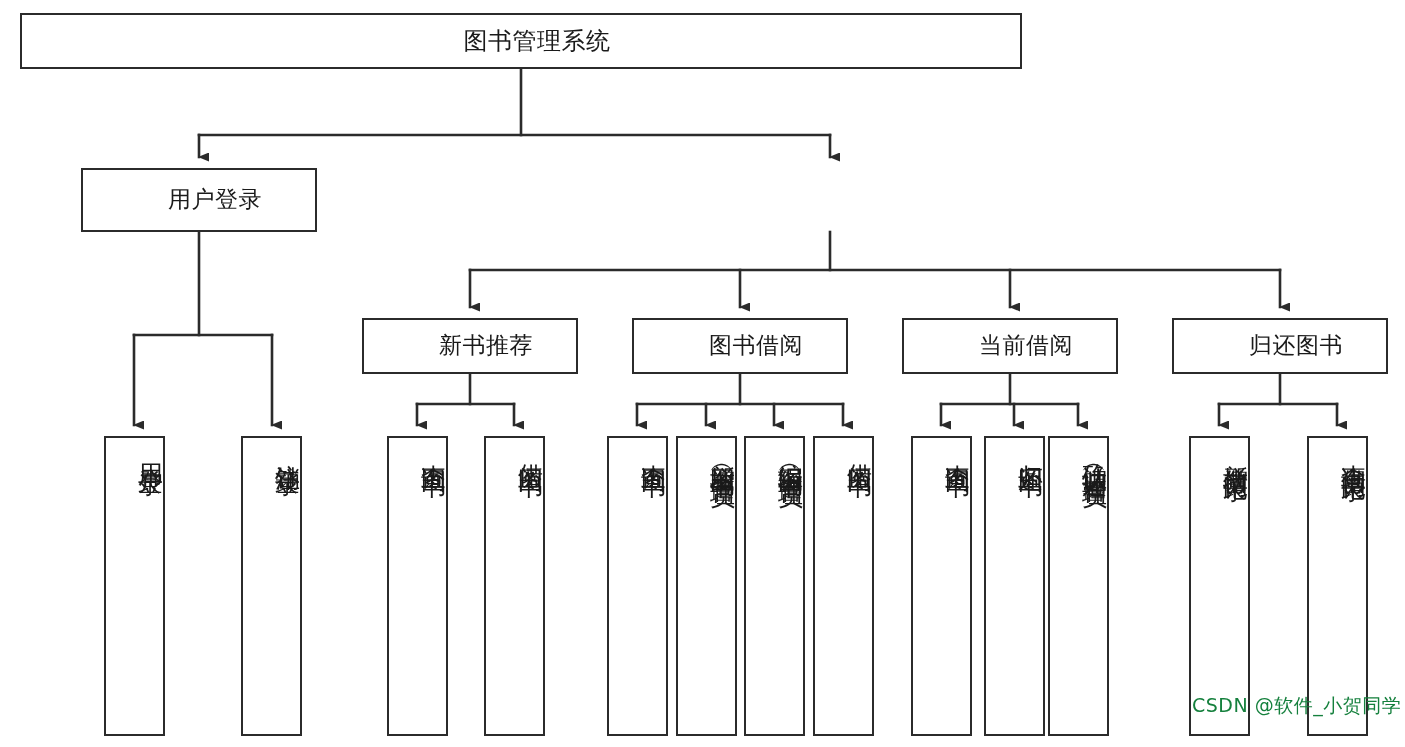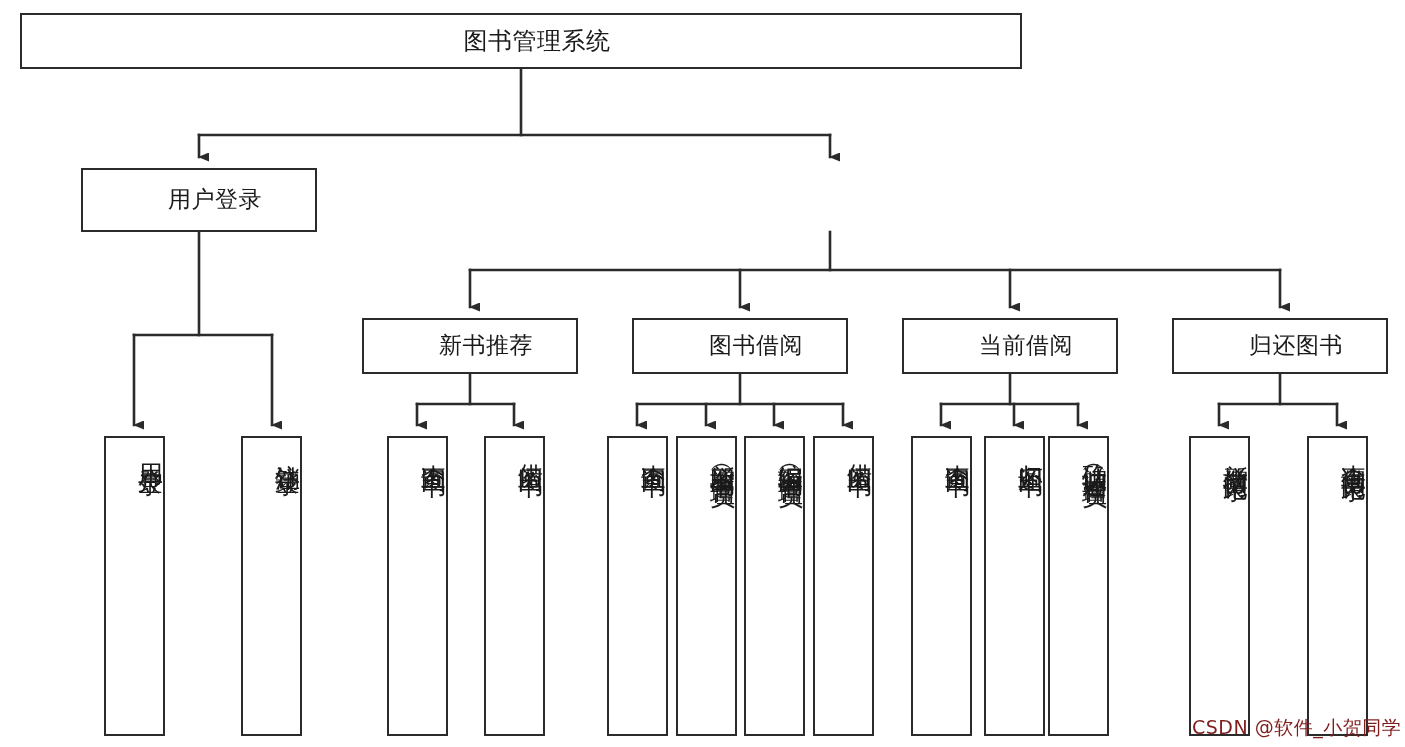--- a/index.html
+++ b/index.html
@@ -185,15 +185,15 @@
   <div class="node vert" style="left: 1048px; top: 436px; width: 61px; height: 300px; border-color: rgb(43, 43, 43); background: rgb(255, 255, 255); color: rgb(26, 26, 26);">
     <span class="node-label">确认归还（管理员）</span>
   </div>
   <div class="node vert" style="left: 1189px; top: 436px; width: 61px; height: 300px; border-color: rgb(43, 43, 43); background: rgb(255, 255, 255); color: rgb(26, 26, 26);">
     <span class="node-label">新增借阅记录</span>
   </div>
   <div class="node vert" style="left: 1307px; top: 436px; width: 61px; height: 300px; border-color: rgb(43, 43, 43); background: rgb(255, 255, 255); color: rgb(26, 26, 26);">
     <span class="node-label">查询借阅记录</span>
   </div>
 
-  <div class="watermark" style="left: 1192px; top: 715px; color: #7f1d1d;">CSDN @软件_小贺同学</div>
+  <div class="watermark" style="left: 1192px; top: 693px; color: #15803d;">CSDN @软件_小贺同学</div>
 
 </div>
 
 </body></html>

